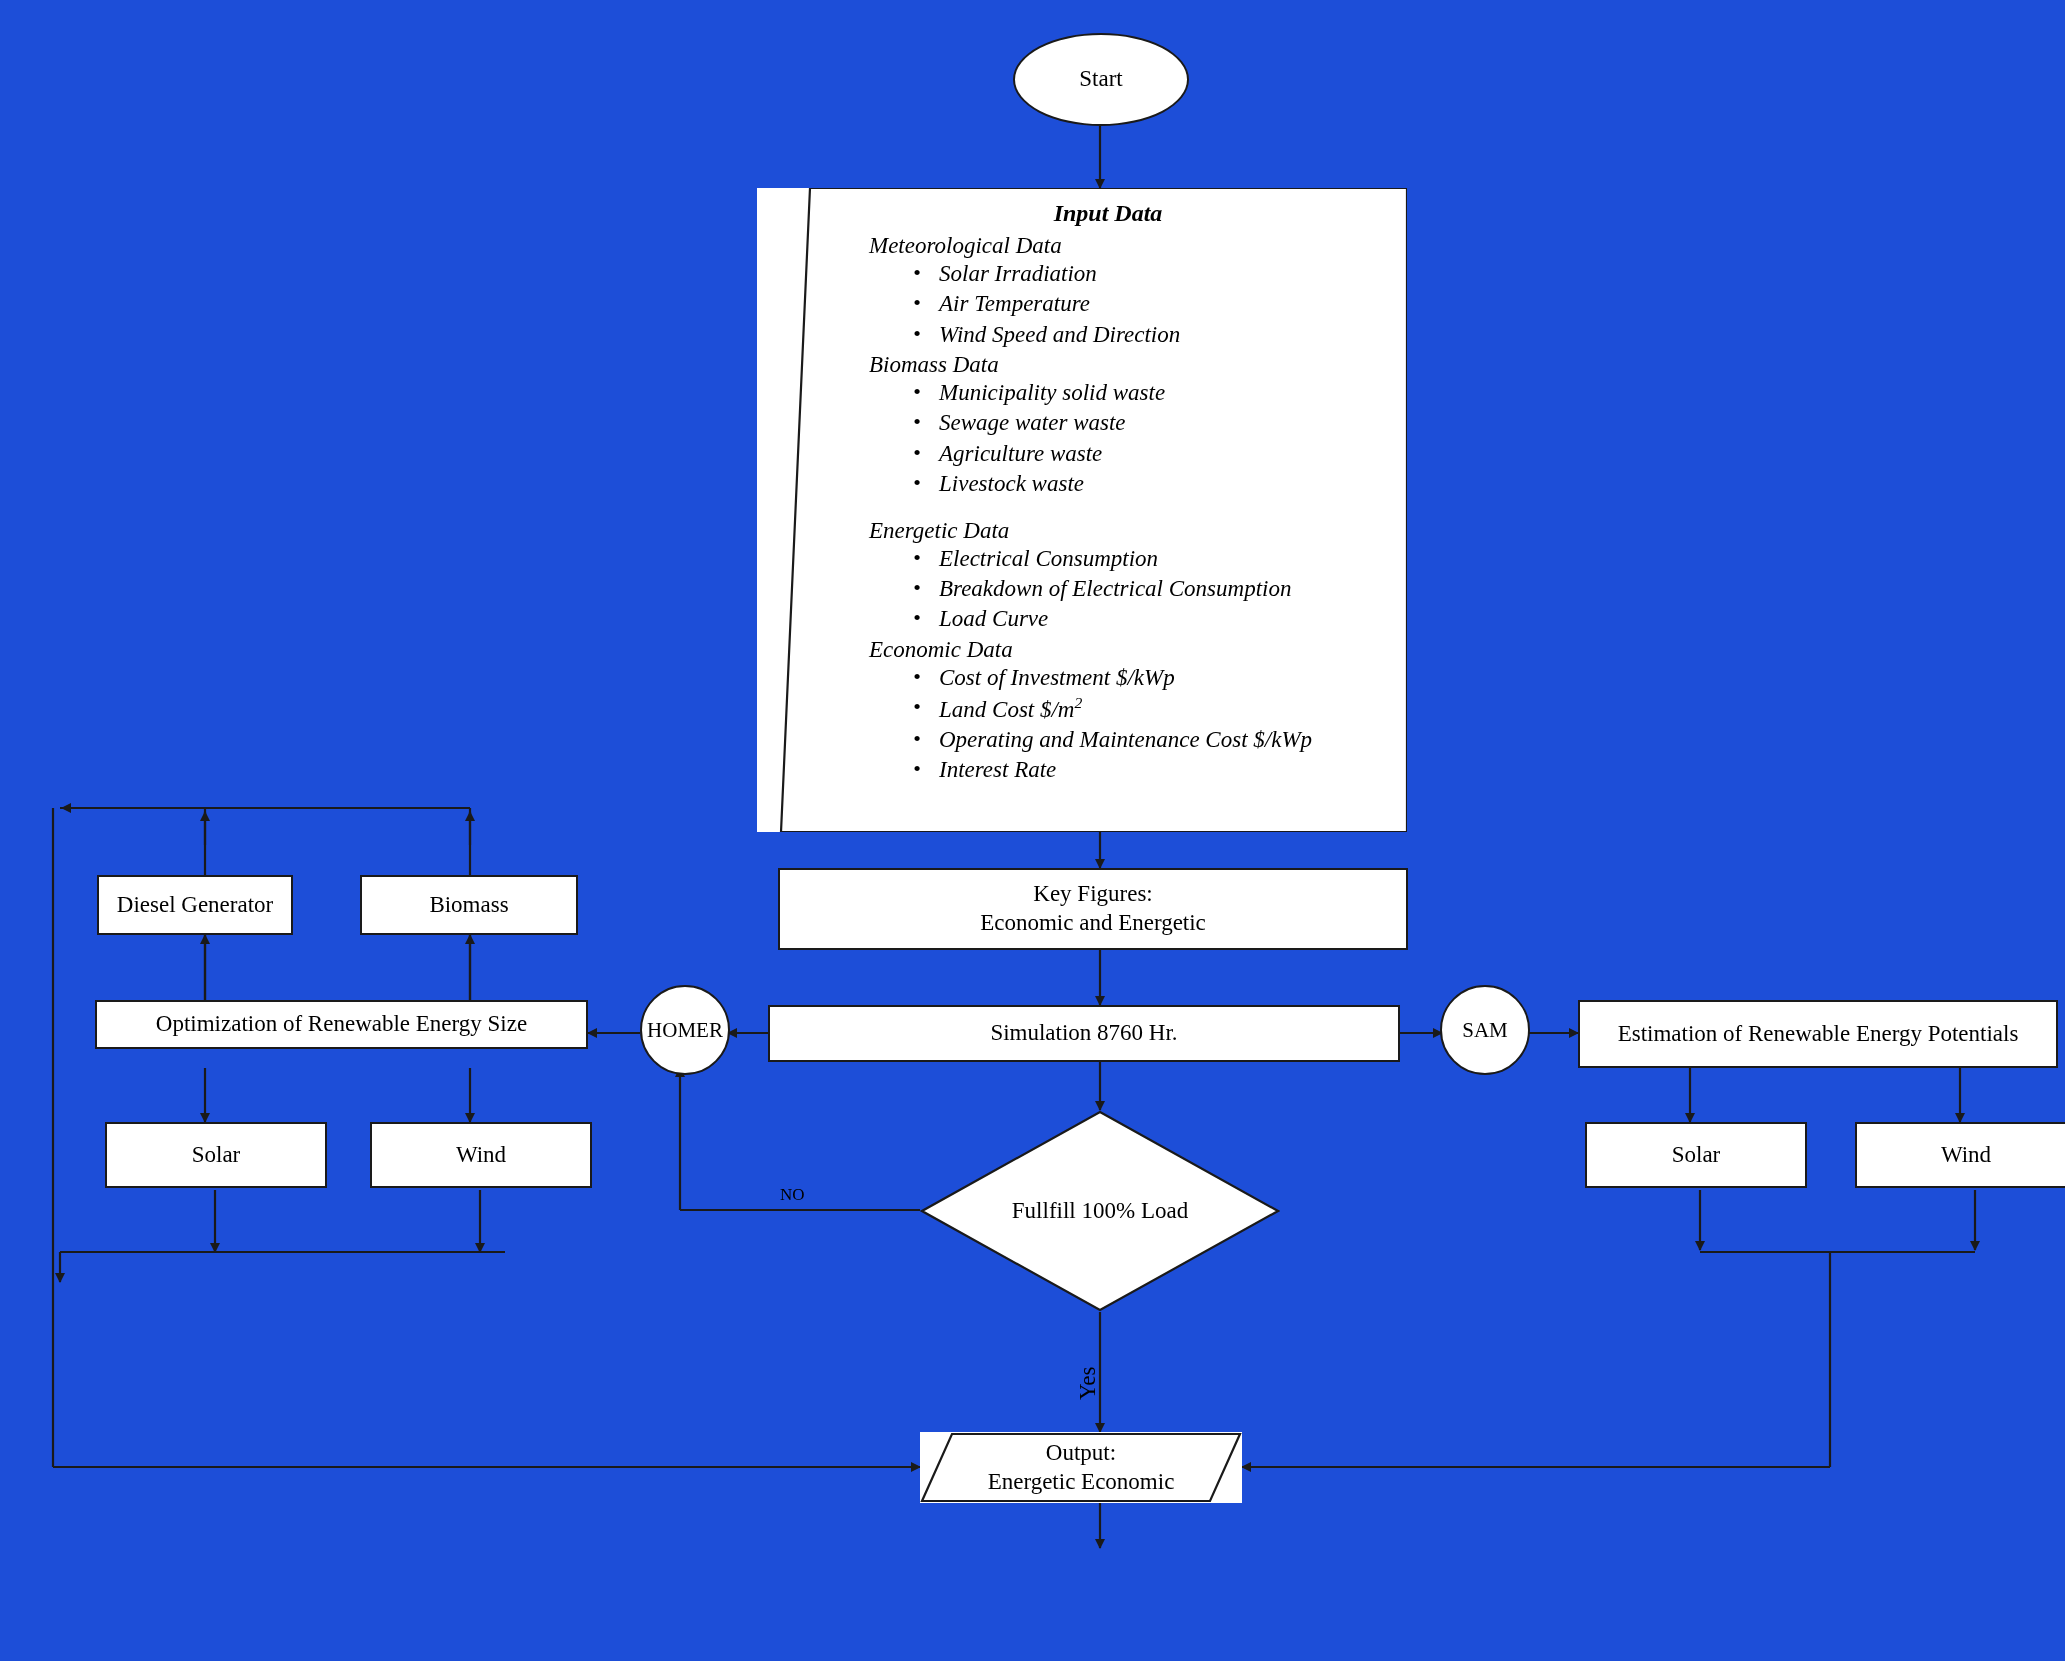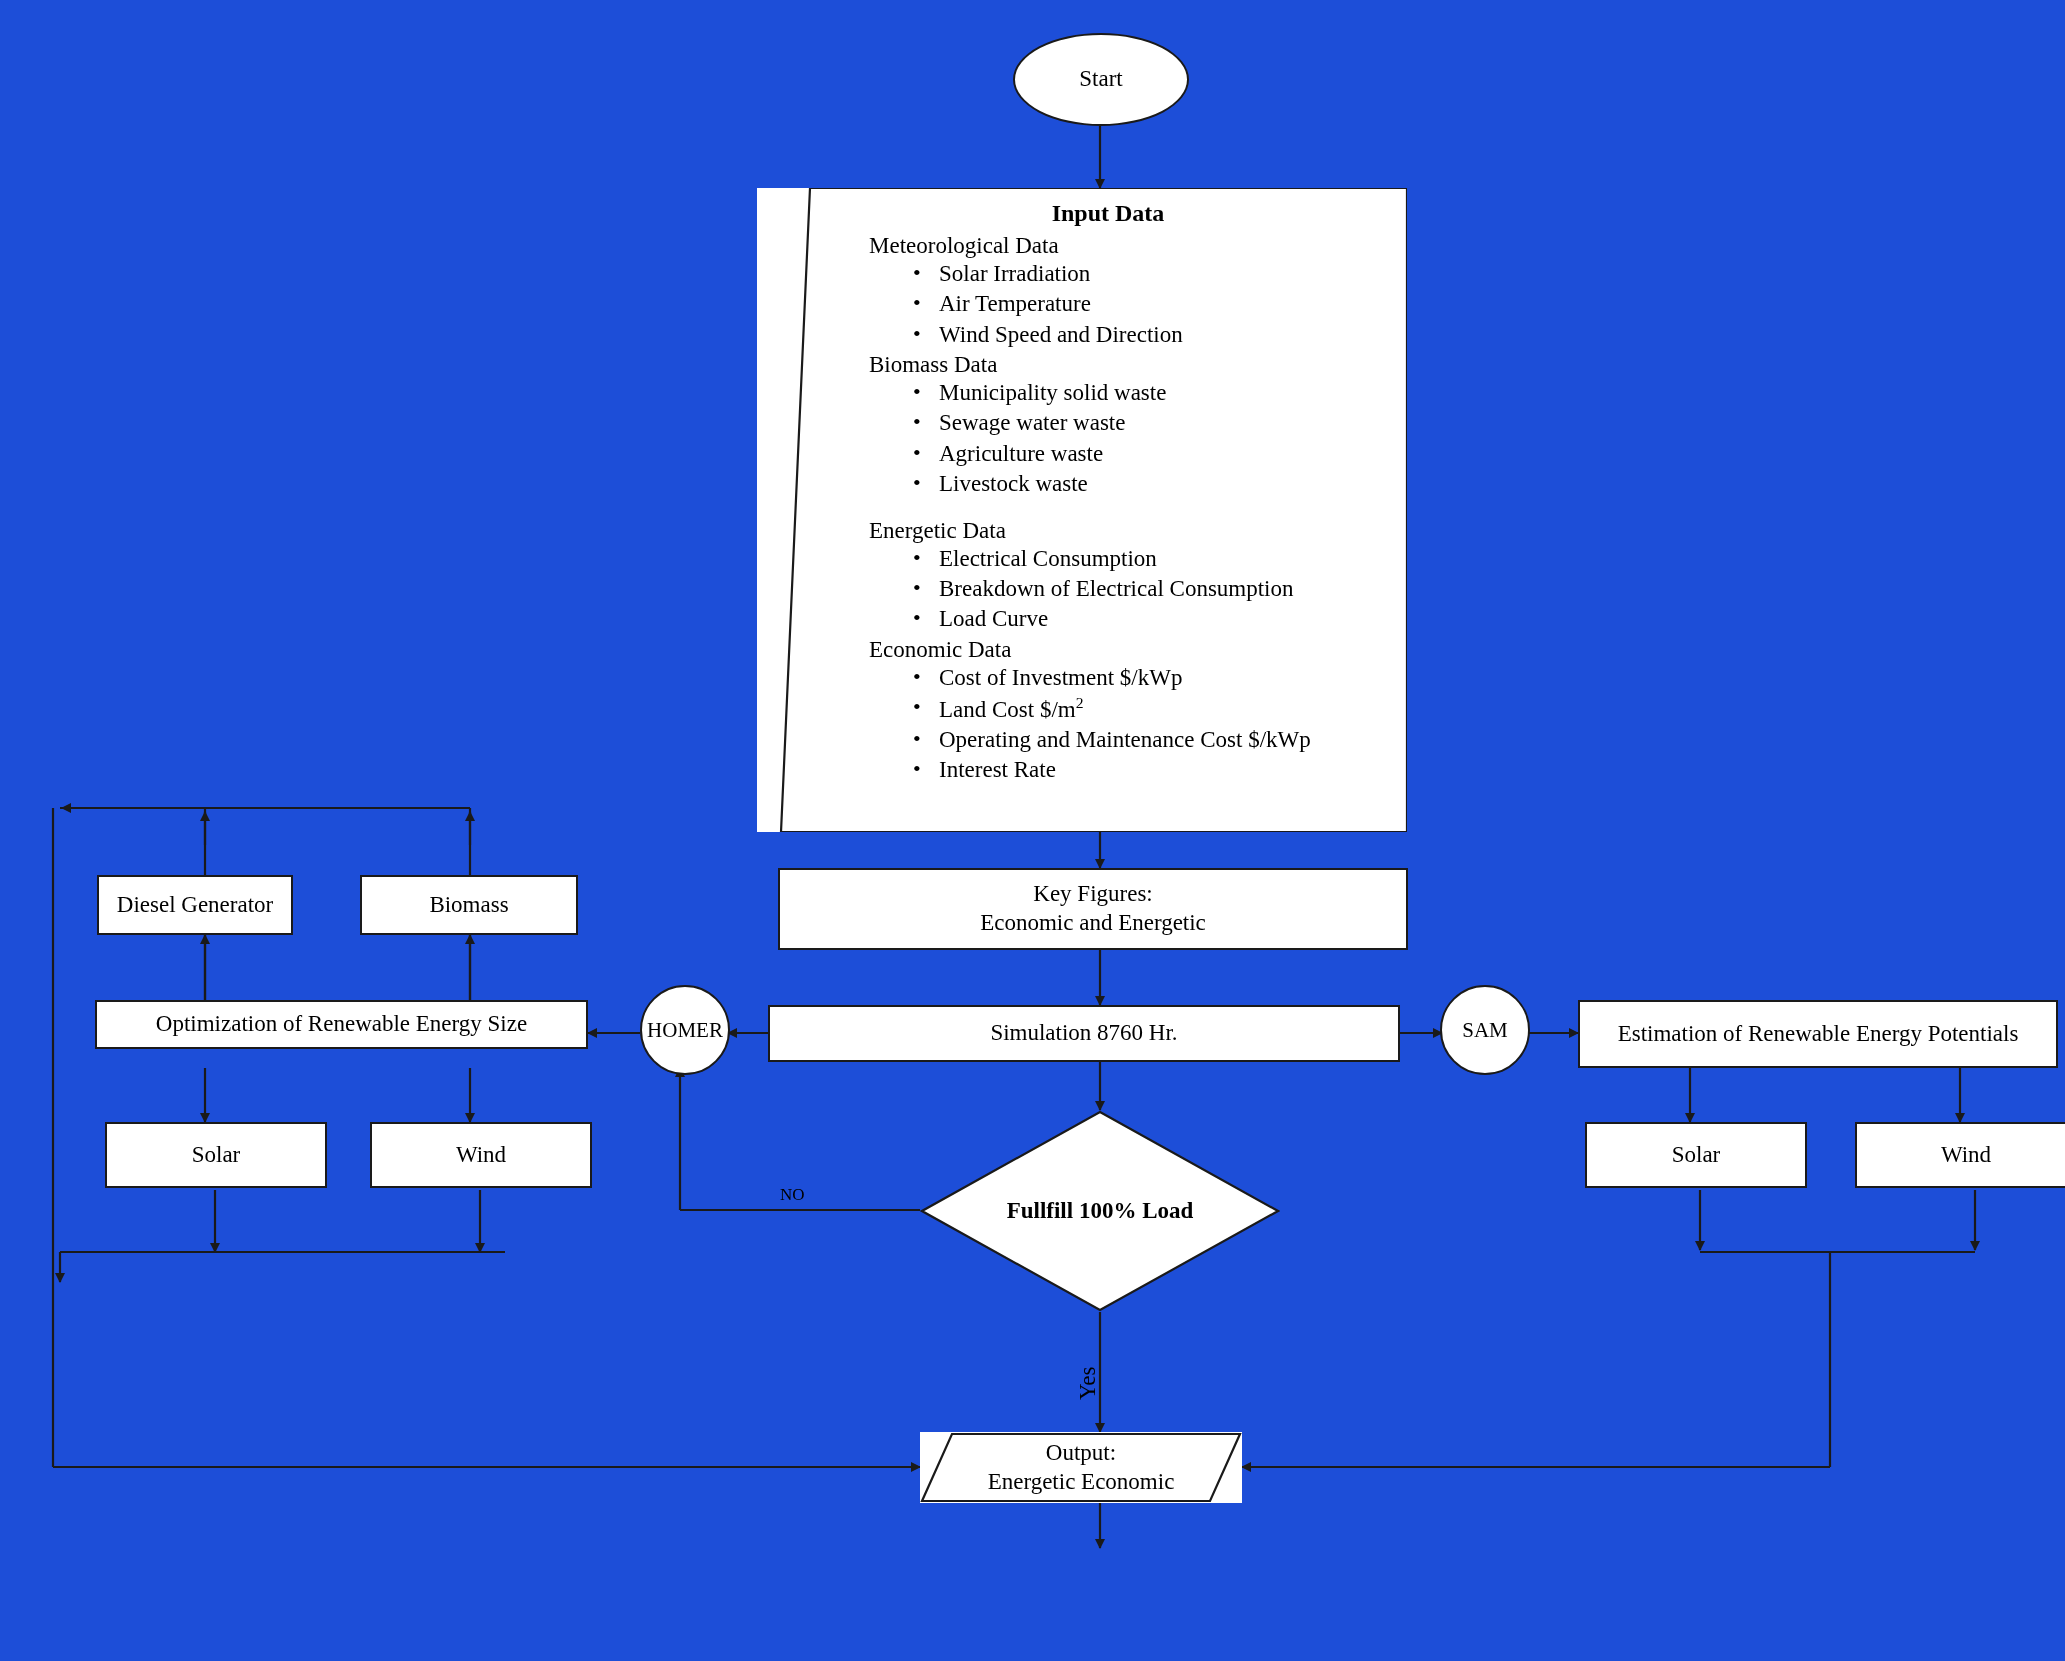--- a/index.html
+++ b/index.html
@@ -67,20 +67,21 @@
     background: #ffffff;
     font-size: 23px;
     text-align: left;
     padding: 0;
   }
   #input-data-inner {
     position: absolute;
     left: 0; top: 0; right: 0; bottom: 0;
     padding: 12px 8px 10px 60px;
     box-sizing: border-box;
+    font-style: italic;
   }
   .idb-title {
     font-weight: bold;
     text-align: center;
     font-size: 24px;
     margin-bottom: 6px;
   }
   .idb-group {
     font-size: 23px;
     margin-left: 52px;
@@ -120,21 +121,20 @@
     left: 0; right: 0; top: 0; bottom: 0;
     display: flex;
     flex-direction: column;
     align-items: center;
     justify-content: center;
     text-align: center;
     line-height: 1.25;
   }
   .diamond-wrap {
     position: absolute;
-    font-weight: bold;
   }
   .diamond-text {
     position: absolute;
     left: 0; right: 0; top: 0; bottom: 0;
     display: flex;
     align-items: center;
     justify-content: center;
     font-size: 23px;
     text-align: center;
   }

